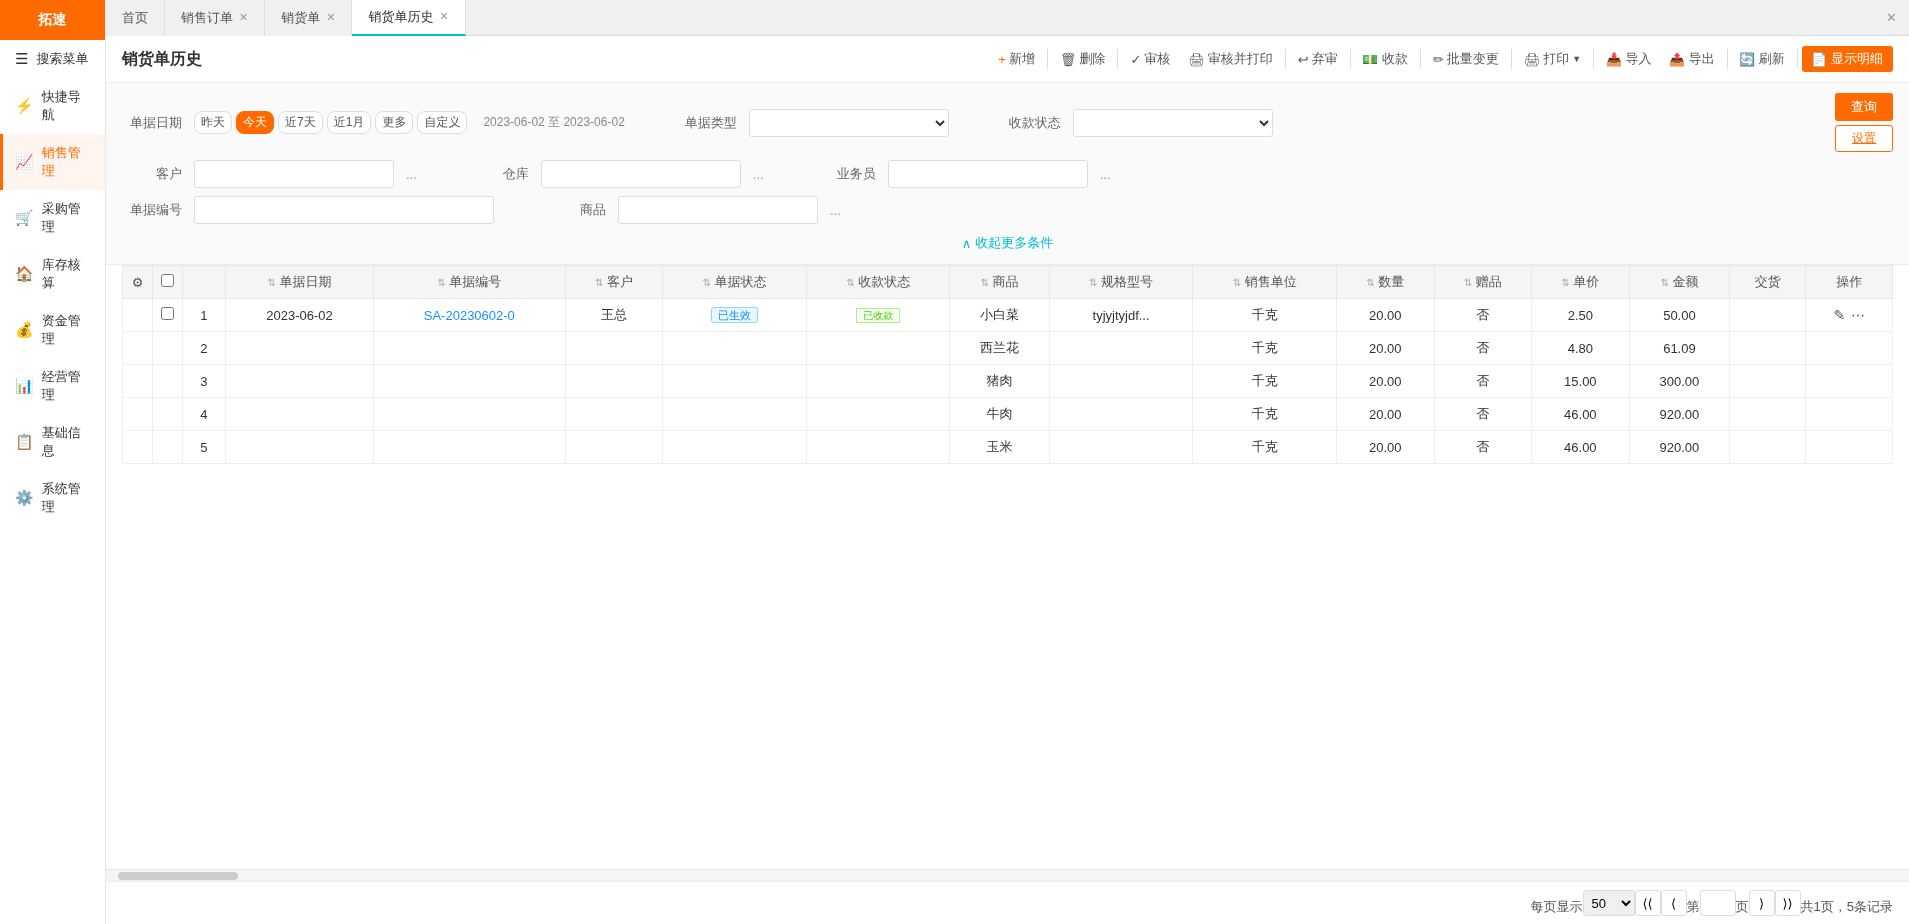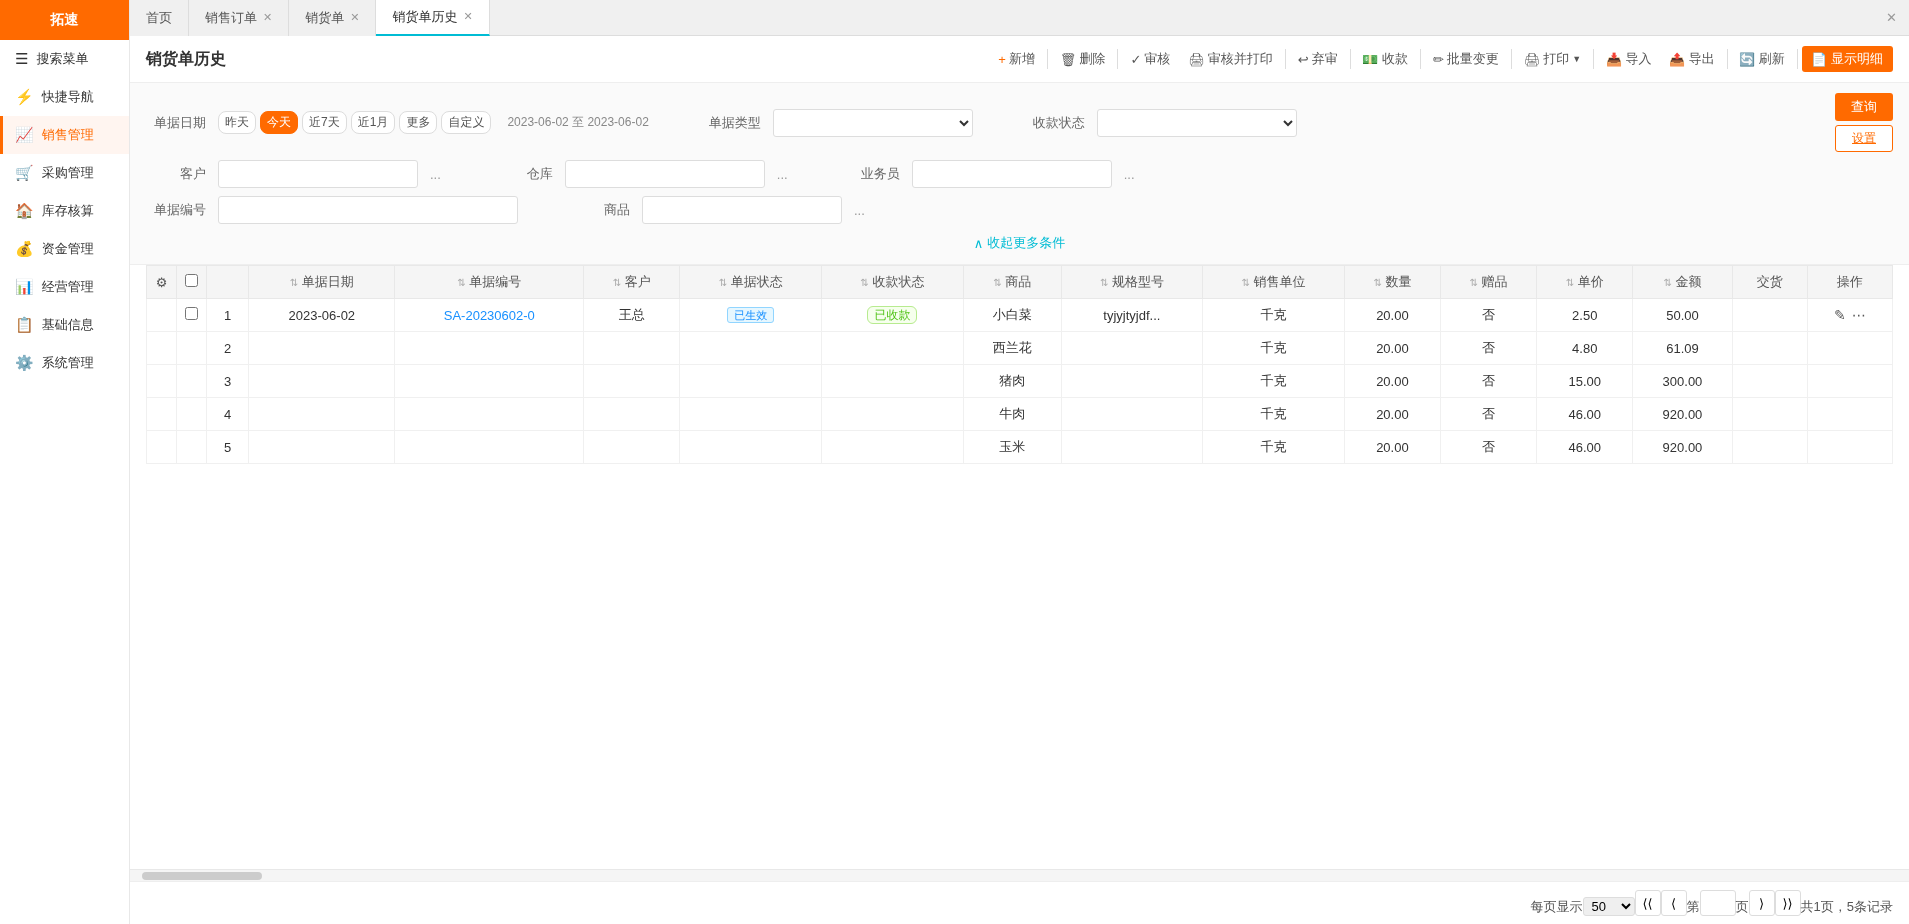--- a/index.html
+++ b/index.html
@@ -1,20 +1,20 @@
 <!DOCTYPE html>
 <html><head>
   <meta charset="utf-8">
   <style>
     * { box-sizing: border-box; margin: 0; padding: 0; font-family: 'Microsoft YaHei', Arial, sans-serif; font-size: 13px; }
     body { display: flex; height: 924px; overflow: hidden; background: #f5f5f5; }
 
     
     .sidebar {
-      width: 130px;
+      width: 106px;
       background: #fff;
       border-right: 1px solid #e8e8e8;
       display: flex;
       flex-direction: column;
       flex-shrink: 0;
     }
     .sidebar-logo {
       height: 40px;
       background: #ff6a00;
       display: flex;
@@ -238,21 +238,21 @@
     tbody td {
       border: 1px solid #f0f0f0;
       padding: 7px 8px;
       color: #333;
       text-align: center;
     }
     .col-setting { width: 30px; }
     .col-checkbox { width: 28px; }
     .sort-icon { color: #aaa; font-size: 10px; }
     .tag-active { background: #e6f7ff; color: #1890ff; border: 1px solid #91d5ff; border-radius: 3px; padding: 1px 6px; font-size: 11px; }
-    .tag-paid { background: #f6ffed; color: #52c41a; border: 1px solid #b7eb8f; border-radius: 6px; padding: 1px 6px; font-size: 12px; }
+    .tag-paid { background: #f6ffed; color: #52c41a; border: 1px solid #b7eb8f; border-radius: 0; padding: 1px 6px; font-size: 10px; }
     .link-text { color: #1890ff; cursor: pointer; }
     .action-icons { display: flex; gap: 6px; justify-content: center; }
     .action-icon { color: #555; cursor: pointer; font-size: 14px; }
 
     
     .table-footer {
       display: flex;
       align-items: center;
       background: #fffbe6;
       border-top: 1px solid #e8e8e8;
@@ -287,21 +287,21 @@
       justify-content: center;
     }
     .page-num-input {
       width: 36px;
       height: 26px;
       border: 1px solid #ddd;
       border-radius: 3px;
       text-align: center;
     }
     .page-size-select {
-      height: 19px;
+      height: 26px;
       border: 1px solid #ddd;
       border-radius: 3px;
       padding: 0 4px;
     }
 
     .scrollbar-area {
       height: 12px;
       background: #f5f5f5;
       border-top: 1px solid #e8e8e8;
     }

